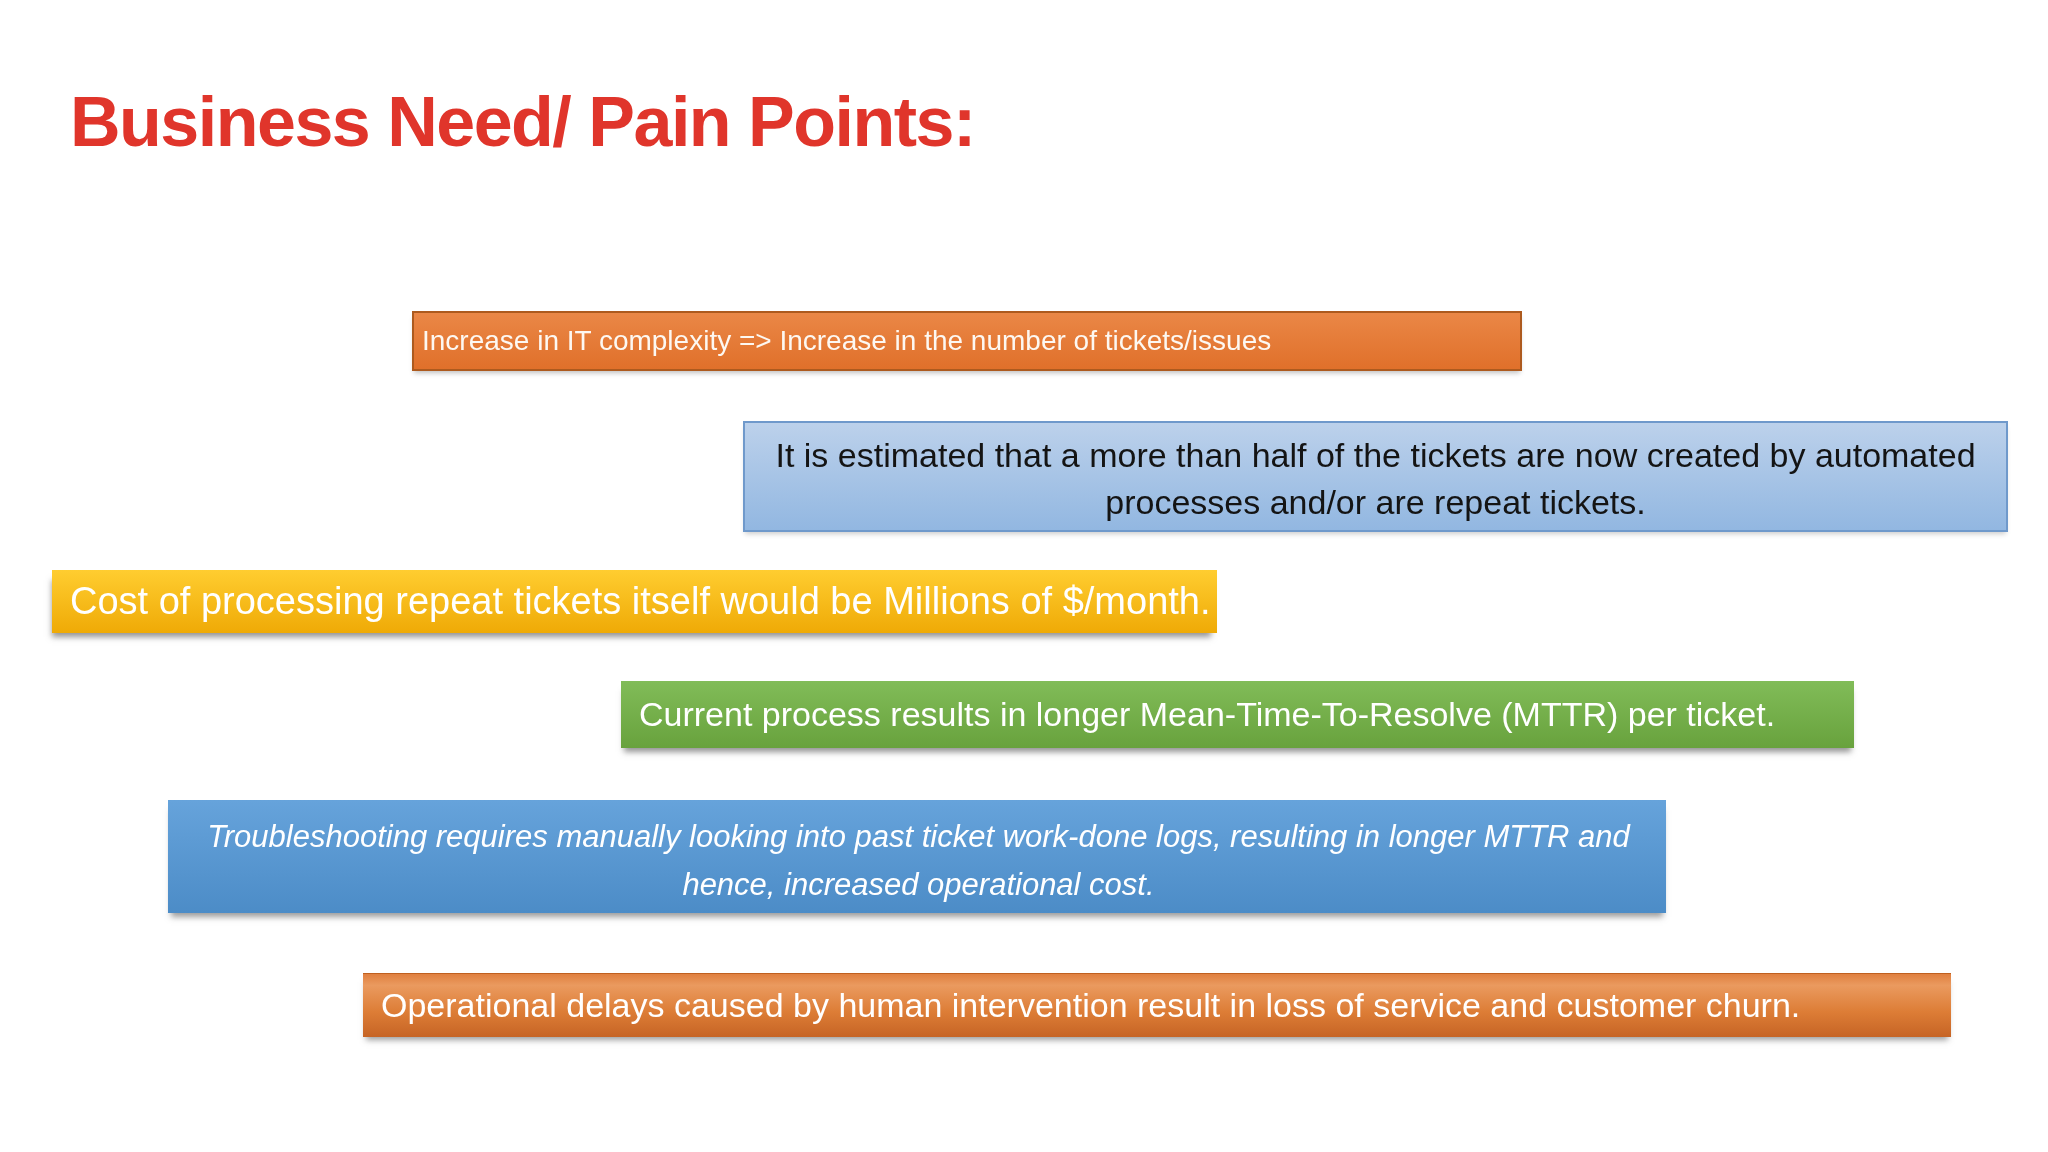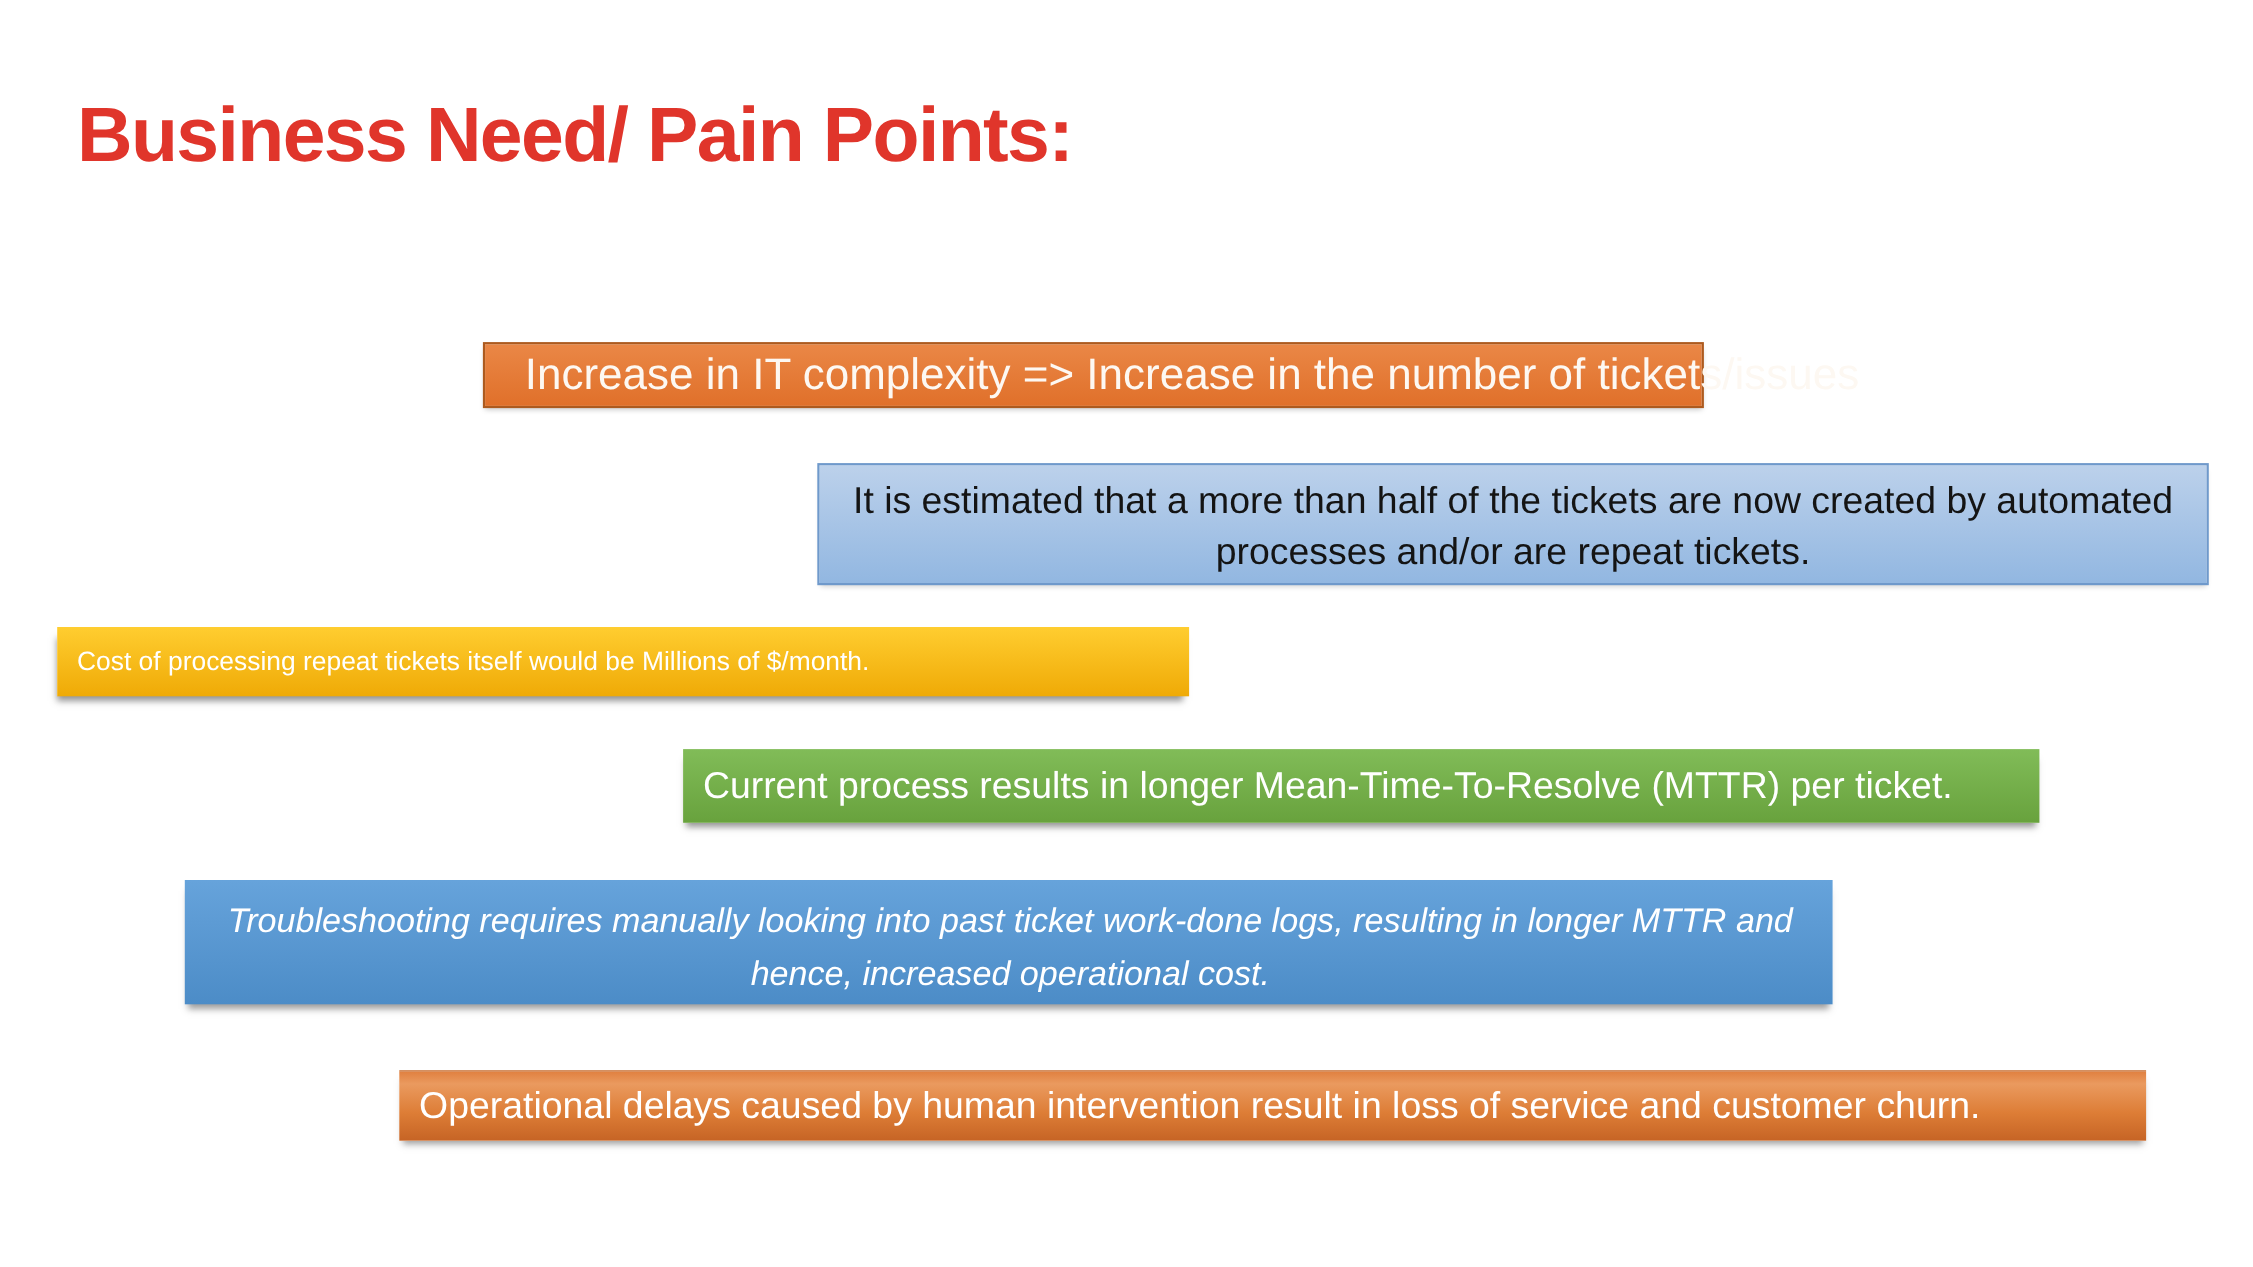--- a/index.html
+++ b/index.html
@@ -37,43 +37,42 @@
   }
   .callout.multiline {
     display: block;
     white-space: normal;
   }
   
   .box-increase {
     left: 412px; top: 311px; width: 1110px; height: 60px;
     background: linear-gradient(#EA8746, #E0702A);
     border: 2px solid #AD5A1E;
-    padding-left: 36px;
-    font-size: 40px;
+    padding-left: 8px;
+    font-size: 28px;
     color: #FDF8F2;
     box-shadow: 0 4px 5px -2px rgba(0,0,0,0.25);
-    margin-left: 27px;
   }
   
   .box-automated {
     left: 743px; top: 421px; width: 1265px; height: 111px;
     background: linear-gradient(#BCD1EB, #92B7E1);
     border: 2px solid #6F99CB;
     padding: 9px 15px 0 15px;
     font-size: 34px;
     line-height: 47px;
     color: #141414;
     box-shadow: 0 4px 5px -2px rgba(0,0,0,0.2);
   }
   
   .box-cost {
-    left: 52px; top: 570px; width: 1029px; height: 63px;
+    left: 52px; top: 570px; width: 1165px; height: 63px;
     background: linear-gradient(#FFCD30, #EFAA06);
     padding-left: 18px;
-    font-size: 24px;
+    font-size: 38px;
     box-shadow: -3px 7px 6px -3px rgba(60,60,60,0.55);
   }
   
   .box-mttr {
     left: 621px; top: 681px; width: 1233px; height: 67px;
     background: linear-gradient(#81BC58, #68A23D);
     padding-left: 18px;
     font-size: 34px;
     box-shadow: 0 7px 6px -3px rgba(60,60,60,0.55);
   }

